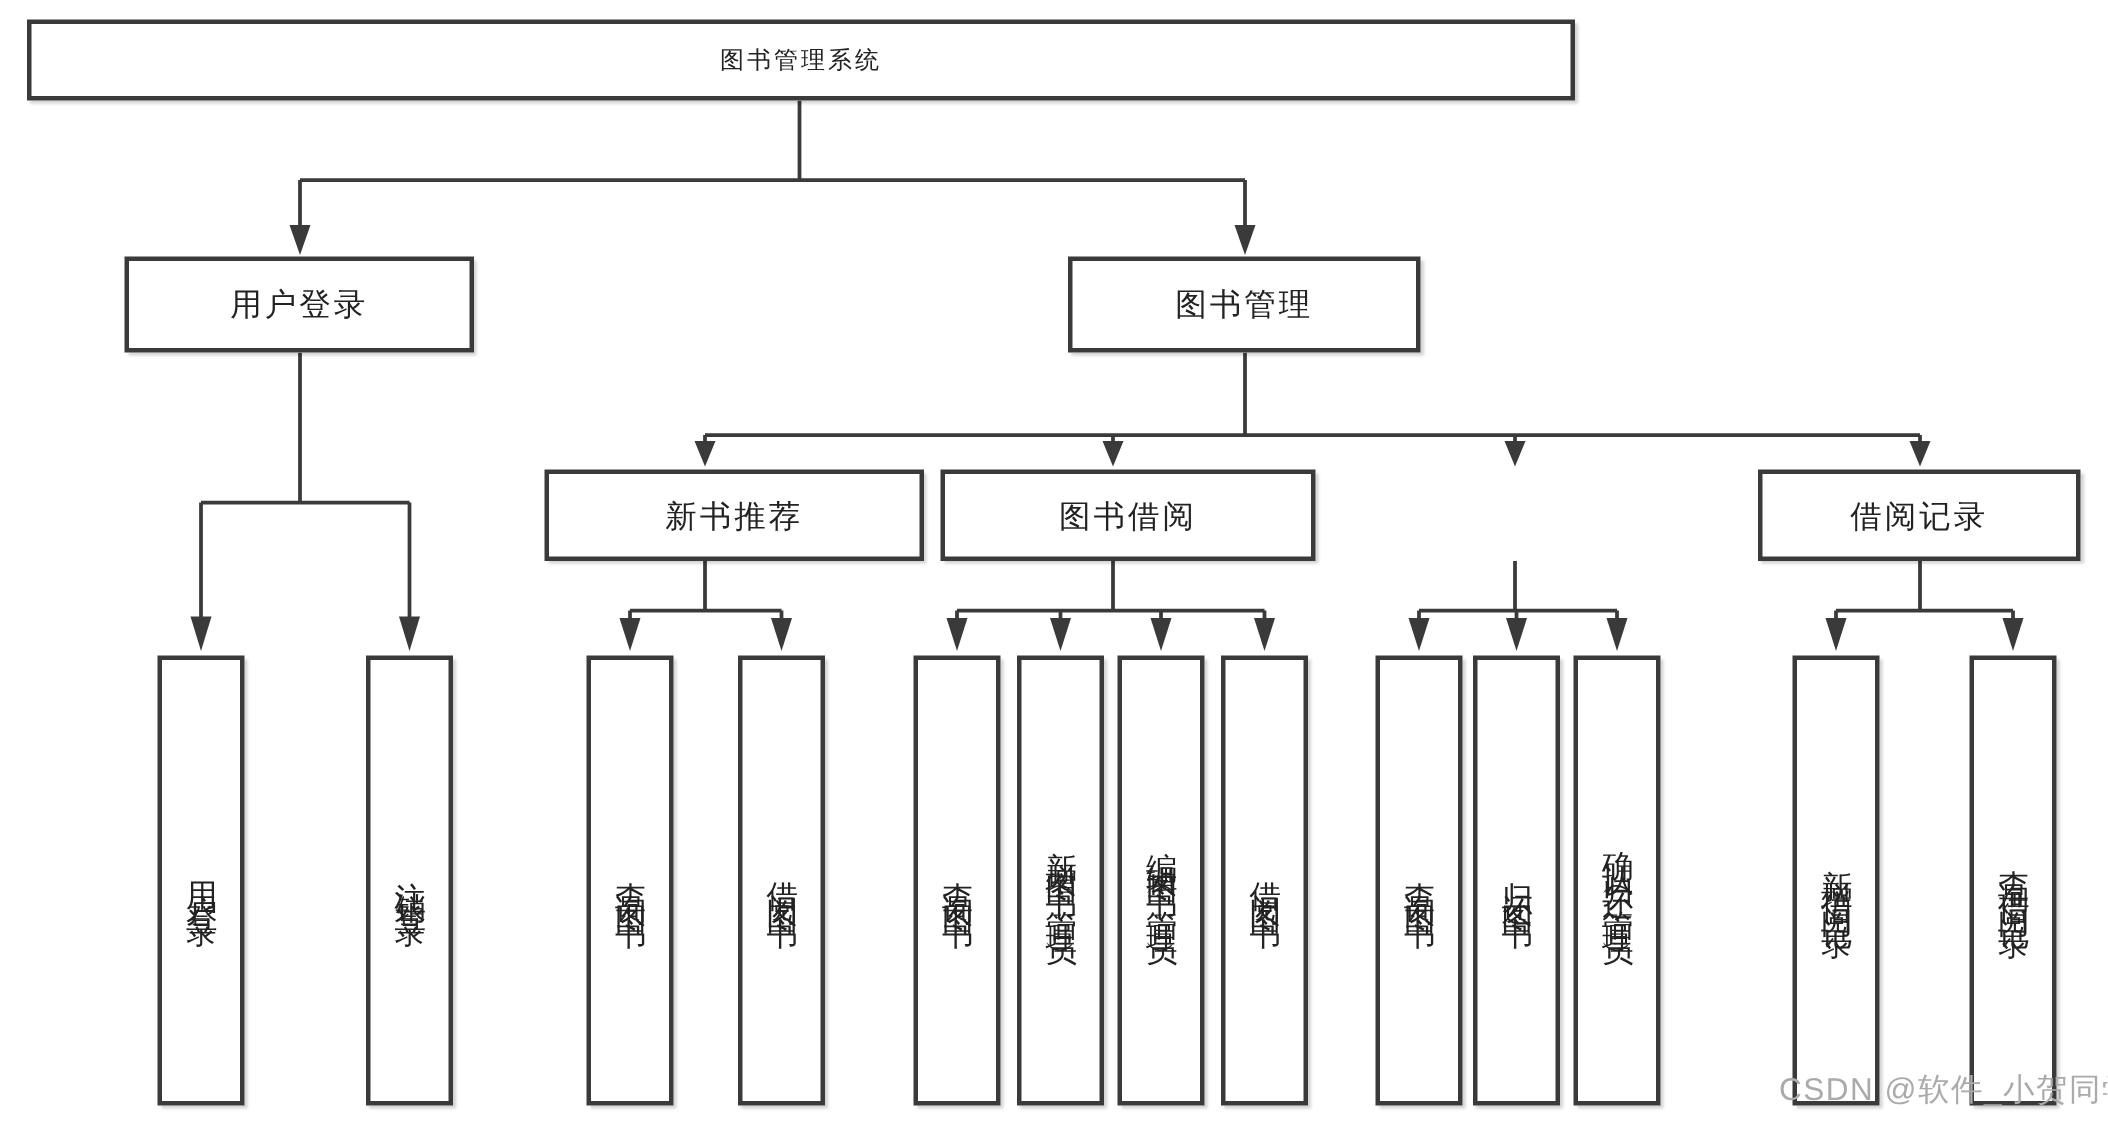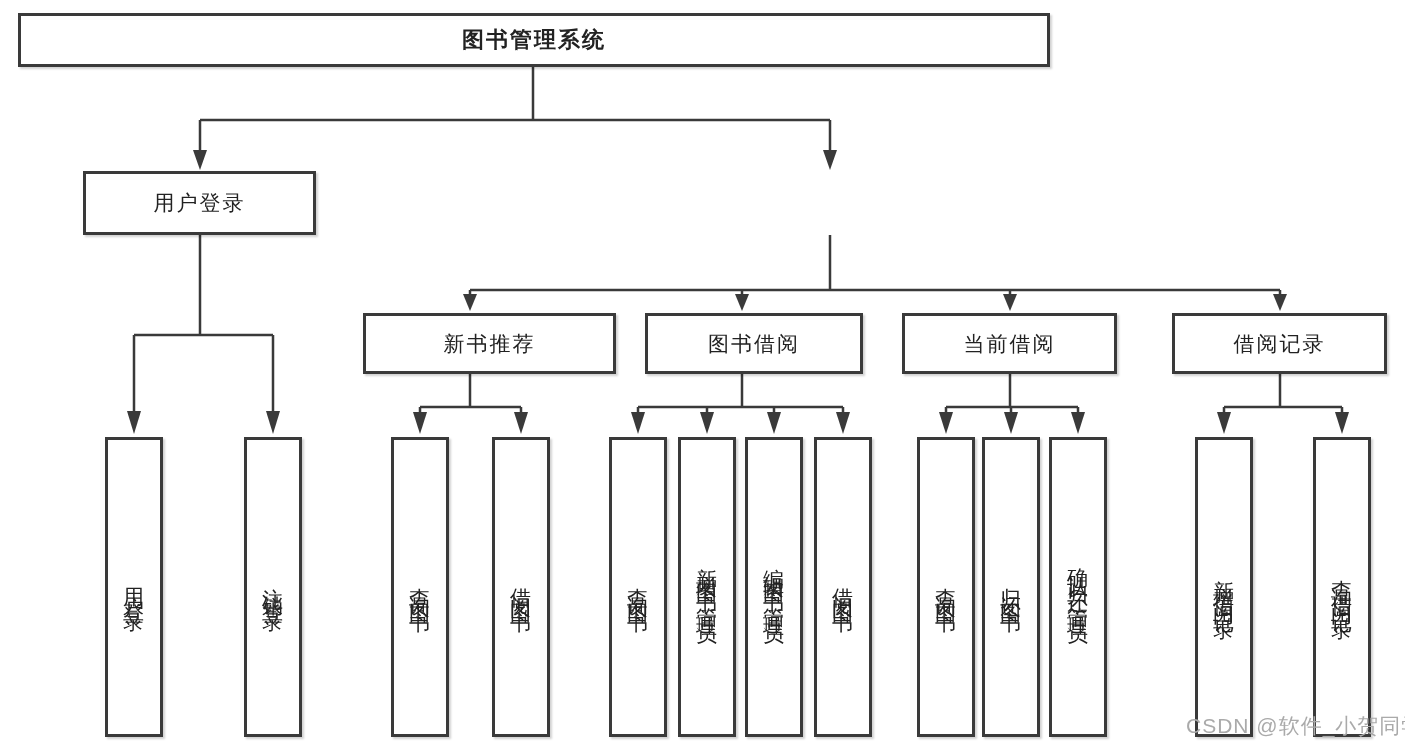--- a/index.html
+++ b/index.html
@@ -24,35 +24,35 @@
     position:absolute;
     box-sizing:border-box;
     background:var(--box-bg);
     border:3px solid var(--line);
     display:flex;align-items:center;justify-content:center;
     color:var(--text);
     box-shadow:2px 2px 2px rgba(0,0,0,0.18);
     z-index:2;
   }
   .node.h{font-size:21px;letter-spacing:2px;white-space:nowrap;}
-  .node.root{font-size:22px;font-weight:bold;}
+  .node.root{font-size:16px;}
   .node.v span{
     writing-mode:vertical-rl;
     text-orientation:mixed;
     font-size:21px;
     line-height:1;
     letter-spacing:8px;
     white-space:nowrap;
   }
   
   #n-root{left:18px;top:13px;width:1032px;height:54px;}
   #n-user-login{left:83px;top:171px;width:233px;height:64px;}
   #n-book-mgmt{left:712px;top:171px;width:235px;height:64px;}
   #n-new-book{left:363px;top:313px;width:253px;height:61px;}
-  #n-book-borrow{left:645px;top:313px;width:218px;height:61px;}
+  #n-book-borrow{left:627px;top:313px;width:250px;height:61px;}
   #n-current-borrow{left:902px;top:313px;width:215px;height:61px;}
   #n-borrow-record{left:1172px;top:313px;width:215px;height:61px;}
   .leaf{top:437px;width:58px;height:300px;}
   #l-ul-0{left:105px;} #l-ul-1{left:244px;}
   #l-nb-0{left:391px;} #l-nb-1{left:492px;}
   #l-bb-0{left:609px;} #l-bb-1{left:678px;} #l-bb-2{left:745px;} #l-bb-3{left:814px;}
   #l-cb-0{left:917px;} #l-cb-1{left:982px;} #l-cb-2{left:1049px;}
   #l-br-0{left:1195px;} #l-br-1{left:1313px;}
   #watermark{
     position:absolute;left:1186px;top:712px;
@@ -105,24 +105,24 @@
     <g>
       <path d="M1280 374 V407 M1224 407 H1342 M1224 407 V414 M1342 407 V414"></path>
       <polygon points="1217,412 1231,412 1224,434"></polygon>
       <polygon points="1335,412 1349,412 1342,434"></polygon>
     </g>
   </svg>
 
   <div id="n-root" class="node h root">图书管理系统</div>
 
   <div id="n-user-login" class="node h">用户登录</div>
+  <div id="n-book-mgmt" class="node h">图书管理</div>
 
   <div id="n-new-book" class="node h">新书推荐</div>
   <div id="n-book-borrow" class="node h">图书借阅</div>
-  <div id="n-current-borrow" class="node h">当前借阅</div>
   <div id="n-borrow-record" class="node h">借阅记录</div>
 
   <div id="l-ul-0" class="node v leaf">
     <span>用户登录</span>
   </div>
   <div id="l-ul-1" class="node v leaf">
     <span>注销登录</span>
   </div>
 
   <div id="l-nb-0" class="node v leaf">

